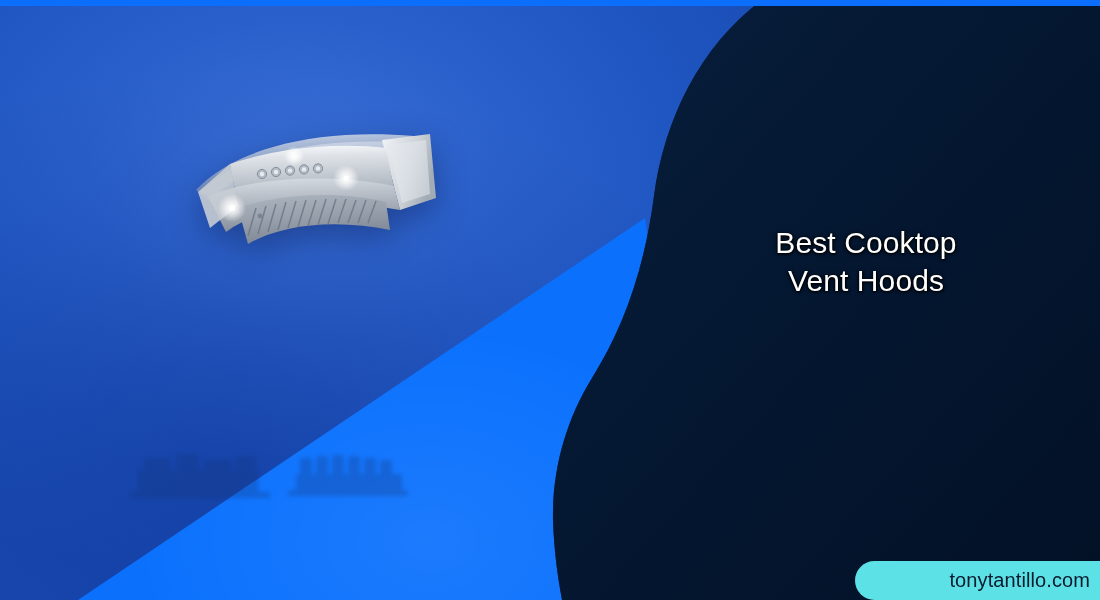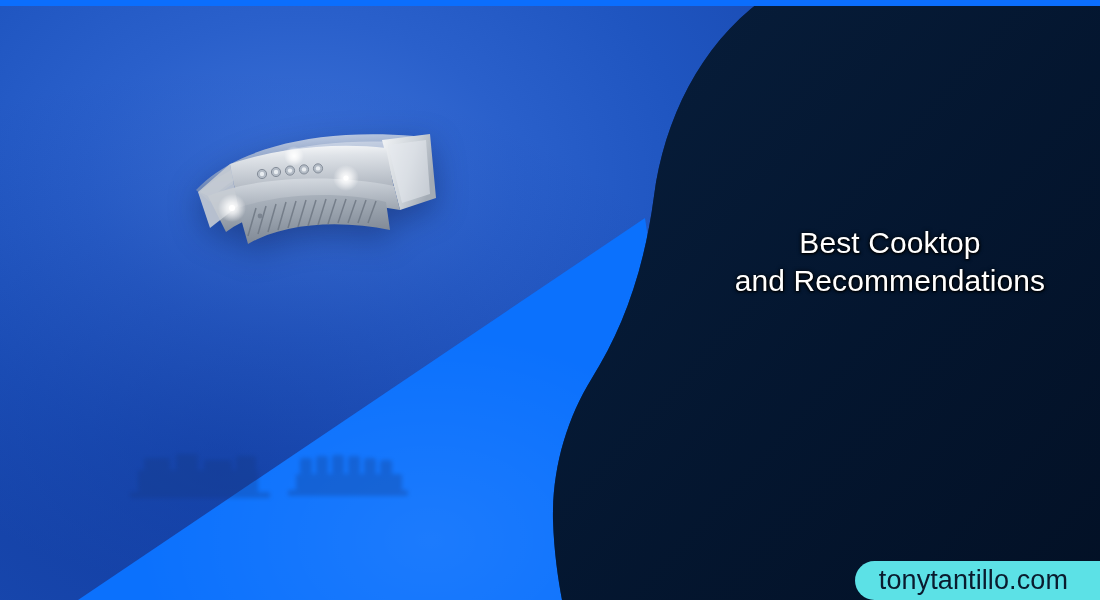--- a/index.html
+++ b/index.html
@@ -69,21 +69,21 @@
   #product {
     position:absolute;
     left:186px; top:112px;
     width:266px; height:168px;
     filter: drop-shadow(0 10px 16px rgba(2,16,60,0.38));
   }
 
   
   #title {
     position:absolute;
-    left:690px; top:224px;
+    left:666px; top:224px;
     width:400px;
     text-align:center;
     color:#ffffff;
     font-size:30px;
     line-height:38px;
     font-weight:400;
     letter-spacing:0.1px;
     text-shadow:
       0 0 4px rgba(0,0,0,0.85),
       1px 1px 2px rgba(0,0,0,0.9),
@@ -104,23 +104,23 @@
     border-radius:34px 0 0 34px;
     clip-path: polygon(0 0, 245px 0, 245px 39px, 0 39px);
   }
   #watermark-text {
     position:absolute;
     left:0; top:0;
     width:245px; height:39px;
     display:flex;
     align-items:center;
     justify-content:flex-end;
-    padding-right:32px;
+    padding-right:10px;
     color:#0a1b2e;
-    font-size:27px;
+    font-size:20px;
     letter-spacing:0.1px;
     font-weight:400;
   }
 </style>
 </head>
 <body>
 
 <div id="banner">
 
   <div class="layer" id="bg-base"></div>
@@ -254,21 +254,21 @@
 
     <circle cx="46" cy="96" r="14" fill="url(#lampG)"></circle>
     <circle cx="160" cy="66" r="13" fill="url(#lampG)"></circle>
     <circle cx="108" cy="44" r="10" fill="url(#lampG)"></circle>
     <circle cx="46" cy="96" r="3" fill="#ffffff"></circle>
     <circle cx="160" cy="66" r="2.6" fill="#ffffff"></circle>
   </svg>
 
   <div id="title">
     <span class="tline">Best Cooktop</span>
-    <span class="tline">and Recommendations</span>
+    <span class="tline">Vent Hoods</span>
   </div>
 
   <div id="watermark">
     <div id="watermark-shape"></div>
     <div id="watermark-text">tonytantillo.com</div>
   </div>
 
 </div>
 
 </body></html>

